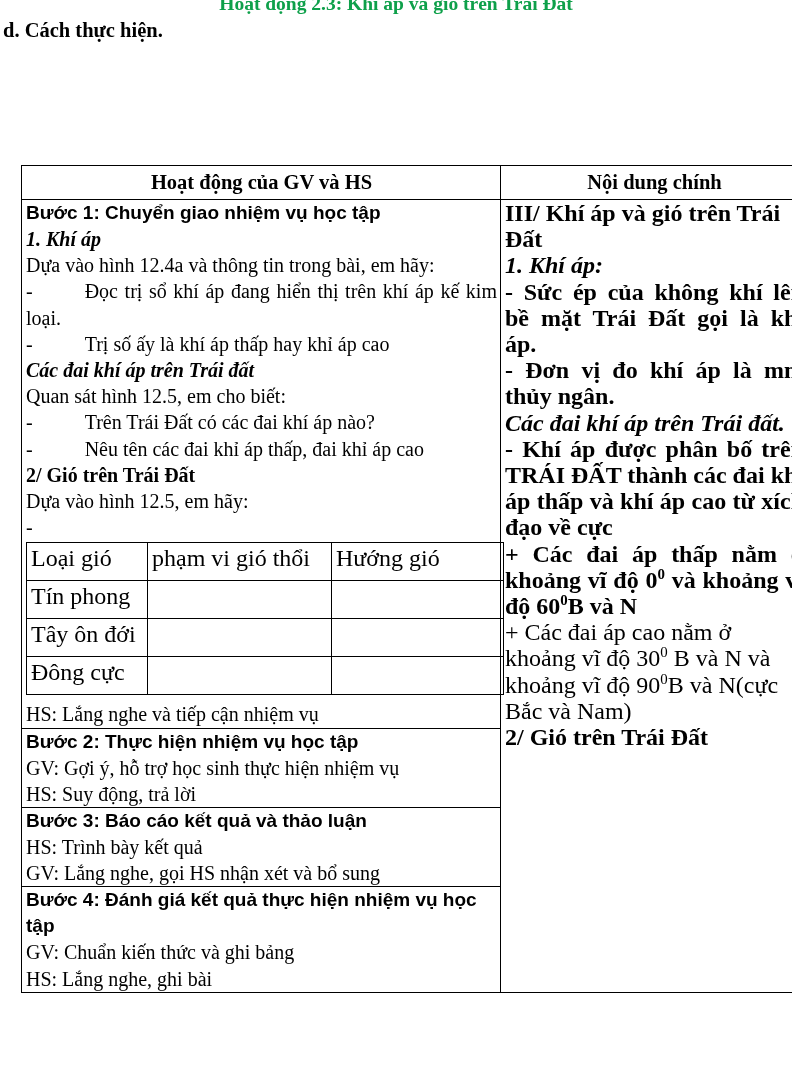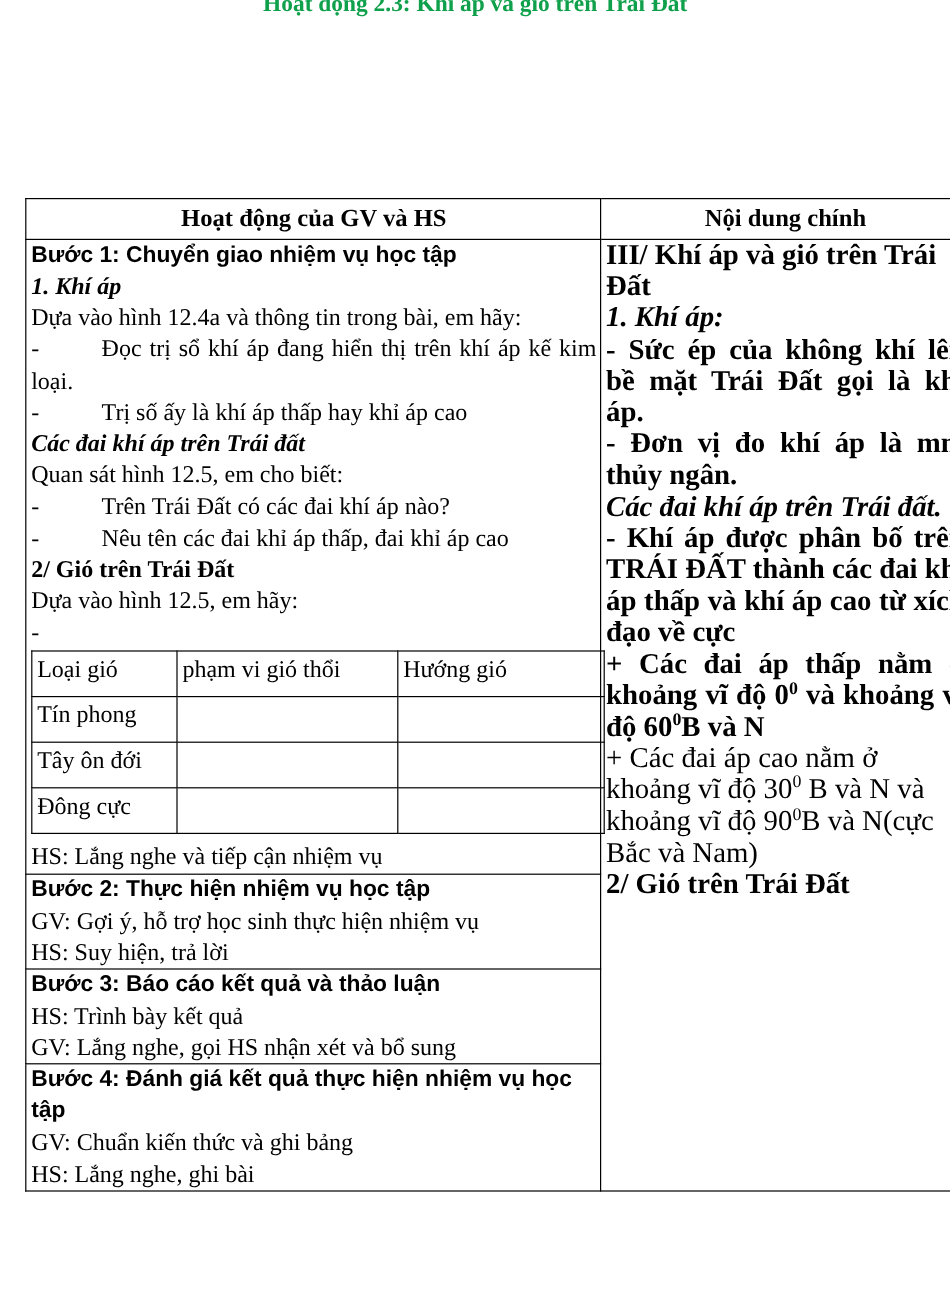--- a/index.html
+++ b/index.html
@@ -108,21 +108,21 @@
 
   
   .wind-table {
     border-collapse: collapse;
     table-layout: fixed;
     width: 452px;
     margin-top: 2px;
   }
   .wind-table td {
     border: 1.4px solid #000;
-    font-size: 20px;
+    font-size: 24px;
     line-height: 24px;
     padding: 3px 4px 4px 4px;
     vertical-align: top;
     height: 30px;
   }
   .w-c1 { width: 112px; }
   .w-c2 { width: 175px; }
   .w-c3 { width: 163px; }
 
   sup { font-size: 0.62em; vertical-align: super; line-height: 0; }
@@ -130,20 +130,21 @@
   .spacer-sm { height: 6px; }
 </style>
 </head>
 <body>
 
 <div class="page">
 
   <div class="doc-title">Hoạt động 2.3: Khí áp và gió trên Trái Đất</div>
 
   <div class="intro">
+    <p><span class="lbl">d. Cách thực hiện.</span></p>
   </div>
 
   <table class="main-table">
     <tbody>
       <tr>
         <td class="col-left thead-cell">Hoạt động của GV và HS</td>
         <td class="col-right thead-cell">Nội dung chính</td>
       </tr>
 
       <tr>
@@ -200,21 +201,21 @@
           <p class="justl"><span>+ Các đai áp thấp nằm ở khoảng vĩ độ 0</span><sup>0</sup><span> và khoảng vĩ độ 60</span><sup>0</sup><span>B và N</span></p>
           <p><span>+ Các đai áp cao nằm ở khoảng vĩ độ 30</span><sup>0</sup><span> B và N và khoảng vĩ độ 90</span><sup>0</sup><span>B và N(cực Bắc và Nam)</span></p>
           <p class="b-serif">2/ Gió trên Trái Đất</p>
         </td>
       </tr>
 
       <tr>
         <td class="col-left cell-body">
           <p class="b-sans">Bước 2: Thực hiện nhiệm vụ học tập</p>
           <p>GV: Gợi ý, hỗ trợ học sinh thực hiện nhiệm vụ</p>
-          <p>HS: Suy hiện, trả lời</p>
+          <p>HS: Suy động, trả lời</p>
         </td>
       </tr>
 
       <tr>
         <td class="col-left cell-body">
           <p class="b-sans">Bước 3: Báo cáo kết quả và thảo luận</p>
           <p>HS: Trình bày kết quả</p>
           <p>GV: Lắng nghe, gọi HS nhận xét và bổ sung</p>
         </td>
       </tr>

